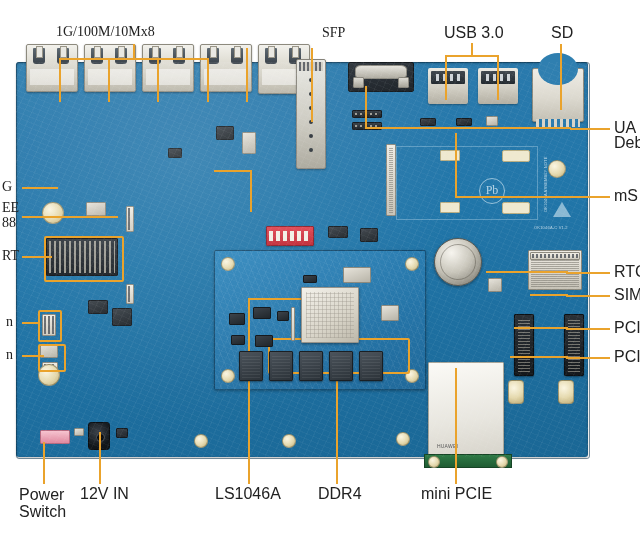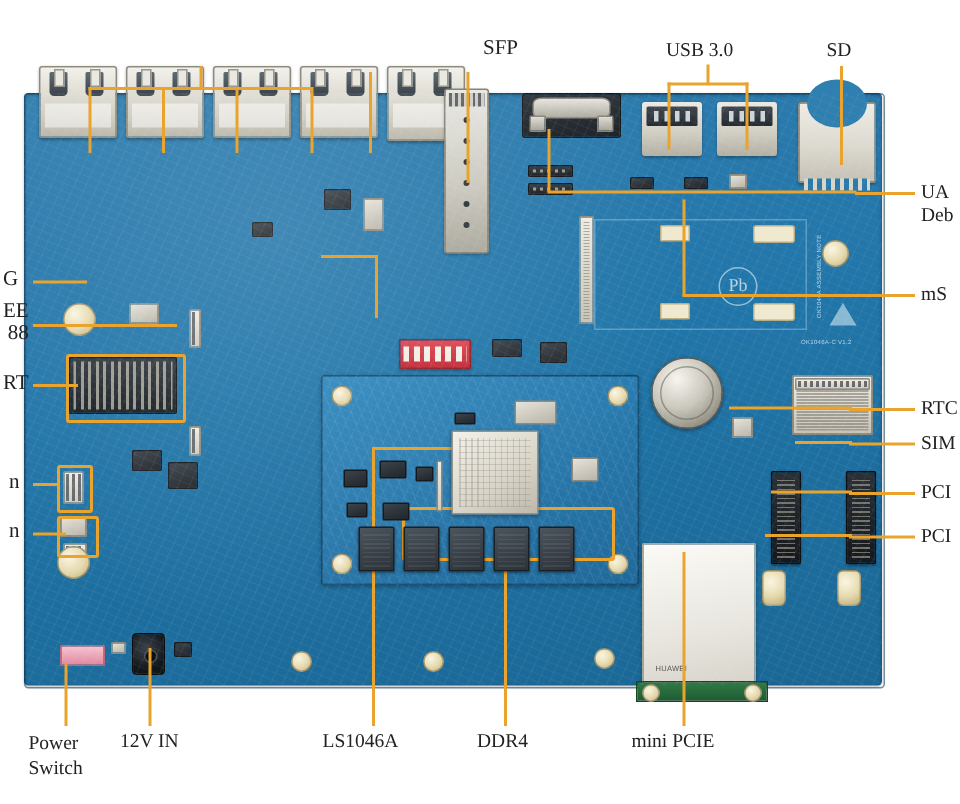--- a/index.html
+++ b/index.html
@@ -138,21 +138,21 @@
   .silk.rot{transform:rotate(-90deg);transform-origin:0 0;white-space:nowrap;}
   .tri{position:absolute;width:0;height:0;border-left:9px solid transparent;
        border-right:9px solid transparent;border-bottom:15px solid rgba(225,240,248,.55);}
   .pb{position:absolute;width:24px;height:24px;border-radius:50%;
       border:1.5px solid rgba(225,240,248,.6);color:rgba(225,240,248,.75);
       font-size:12px;line-height:22px;text-align:center;font-family:"Liberation Serif", serif;}
 
   
   .cl{position:absolute;font-size:13px;line-height:15px;color:#222;white-space:pre;}
   .cl.serif{font-family:"Liberation Serif", serif;font-size:14px;}
-  .cl.sans{font-family:Liberation Serif, serif;font-size:13px;}
+  .cl.sans{font-family:Liberation Sans, sans-serif;font-size:16px;}
   .ln{position:absolute;background:#eaa32c;}
   .lnv{width:2px;}
   .lnh{height:2px;}
   .box{position:absolute;border:2px solid #eaa32c;border-radius:2px;}
 </style>
 </head>
 <body>
 
 <div id="root">
 
@@ -371,34 +371,35 @@
   <div class="ln lnv" style="left:99px;top:432px;height:52px;"></div>
   <div class="ln lnv" style="left:248px;top:298px;height:186px;"></div>
   <div class="ln lnh" style="left:248px;top:298px;width:70px;"></div>
   <div class="ln lnv" style="left:336px;top:362px;height:122px;"></div>
   <div class="box" style="left:268px;top:338px;width:138px;height:32px;"></div>
   <div class="ln lnv" style="left:455px;top:368px;height:116px;"></div>
 
   <div class="ln lnv" style="left:250px;top:170px;height:42px;"></div>
   <div class="ln lnh" style="left:214px;top:170px;width:38px;"></div>
 
+  <div class="cl serif" style="left:56px;top:24px;">1G/100M/10Mx8</div>
   <div class="cl serif" style="left:299px;top:25px;margin-left:23px;">SFP</div>
   <div class="cl sans" style="left:444px;top:25px;">USB 3.0</div>
   <div class="cl sans" style="left:551px;top:25px;">SD</div>
 
   <div class="cl sans" style="left:614px;top:120px;">UA
 Deb</div>
   <div class="cl sans" style="left:614px;top:188px;">mS</div>
   <div class="cl sans" style="left:614px;top:264px;">RTC</div>
   <div class="cl sans" style="left:614px;top:287px;">SIM</div>
   <div class="cl sans" style="left:614px;top:320px;">PCI</div>
   <div class="cl sans" style="left:614px;top:349px;">PCI</div>
 
   <div class="cl serif" style="left:2px;top:179px;">G</div>
-  <div class="cl serif" style="left:2px;top:200px;text-align:right;">EE
+  <div class="cl serif" style="left:2px;top:200px;">EE
 88</div>
   <div class="cl serif" style="left:2px;top:248px;">RT</div>
   <div class="cl serif" style="left:6px;top:314px;">n</div>
   <div class="cl serif" style="left:6px;top:347px;">n</div>
 
   <div class="cl sans" style="left:19px;top:486px;line-height:17px;">Power
 Switch</div>
   <div class="cl sans" style="left:80px;top:486px;">12V IN</div>
   <div class="cl sans" style="left:215px;top:486px;">LS1046A</div>
   <div class="cl sans" style="left:318px;top:486px;">DDR4</div>

